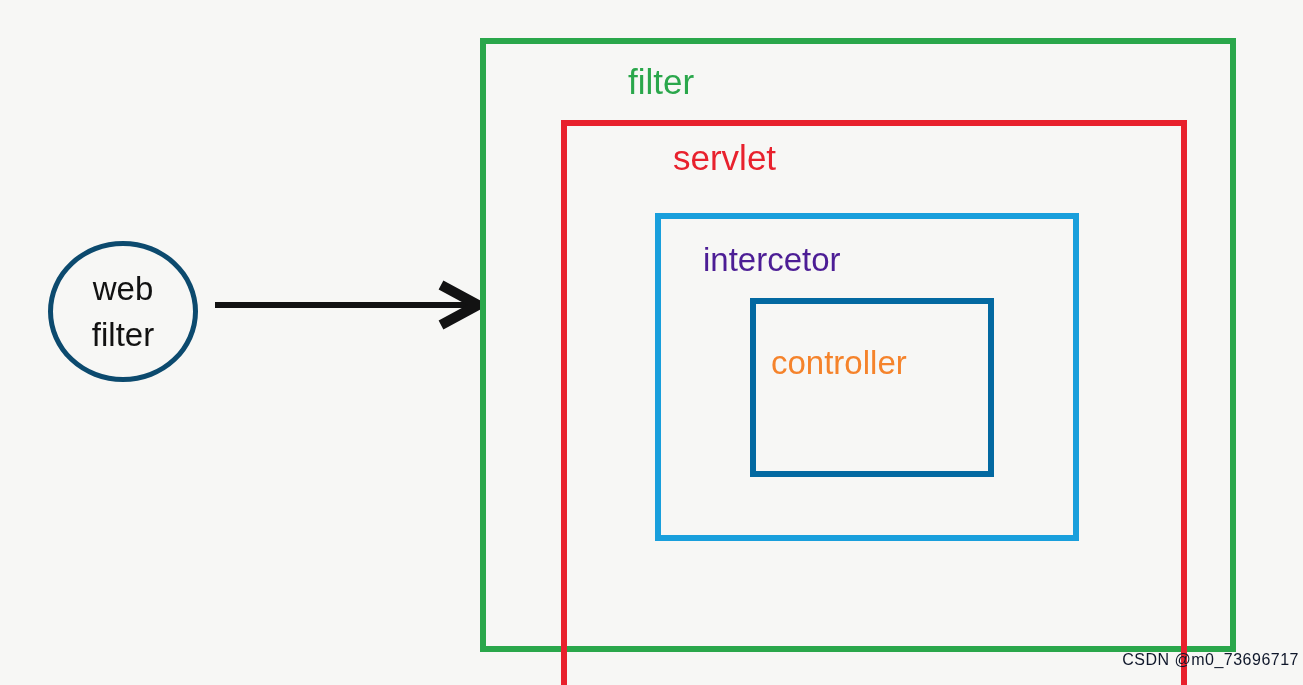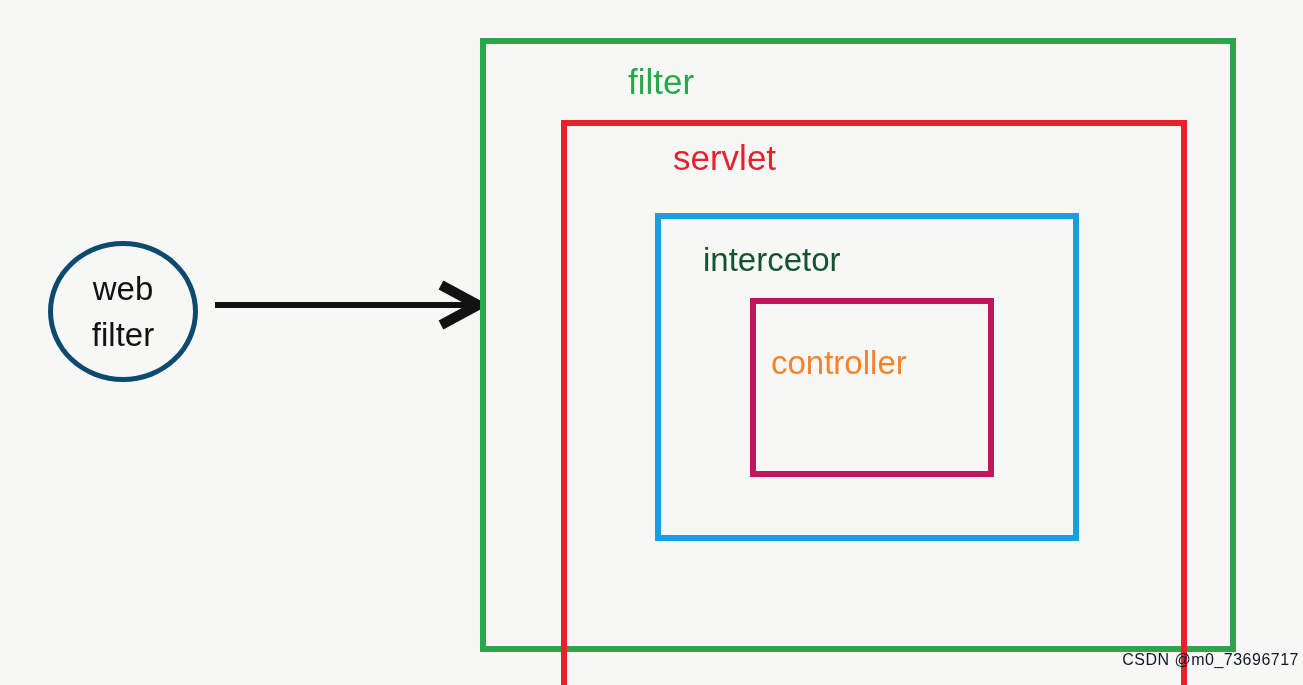--- a/index.html
+++ b/index.html
@@ -11,25 +11,25 @@
     font-family: "Liberation Sans", sans-serif;
     overflow: hidden;
   }
   .box { position: absolute; box-sizing: border-box; background: transparent; }
   .box-label { position: absolute; white-space: nowrap; font-size: 35px; }
 
   
   .filter-box     { left: 480px; top: 38px;  width: 756px; height: 614px; border: 6px solid #2aa74b; }
   .servlet-box    { left: 75px;  top: 76px;  width: 626px; height: 628px; border: 6px solid #e8212d; }
   .intercetor-box { left: 88px;  top: 87px;  width: 424px; height: 328px; border: 6px solid #199fdc; }
-  .controller-box { left: 89px;  top: 79px;  width: 244px; height: 179px; border: 6px solid #be185d; }
+  .controller-box { left: 89px;  top: 79px;  width: 244px; height: 179px; border: 6px solid #0369a1; }
 
   .filter-label     { left: 142px; top: 18px; color: #2aa74b; }
   .servlet-label    { left: 106px; top: 12px; color: #e8212d; }
-  .intercetor-label { left: 42px;  top: 22px; color: #14532d; font-size: 33px; }
+  .intercetor-label { left: 42px;  top: 22px; color: #4c1d95; font-size: 33px; }
   .controller-label { left: 15px;  top: 40px; color: #f5832b; font-size: 33px; }
 
   
   .client-circle {
     position: absolute;
     left: 48px; top: 241px;
     width: 150px; height: 141px;
     box-sizing: border-box;
     border: 5px solid #0c4a6e;
     border-radius: 50%;

